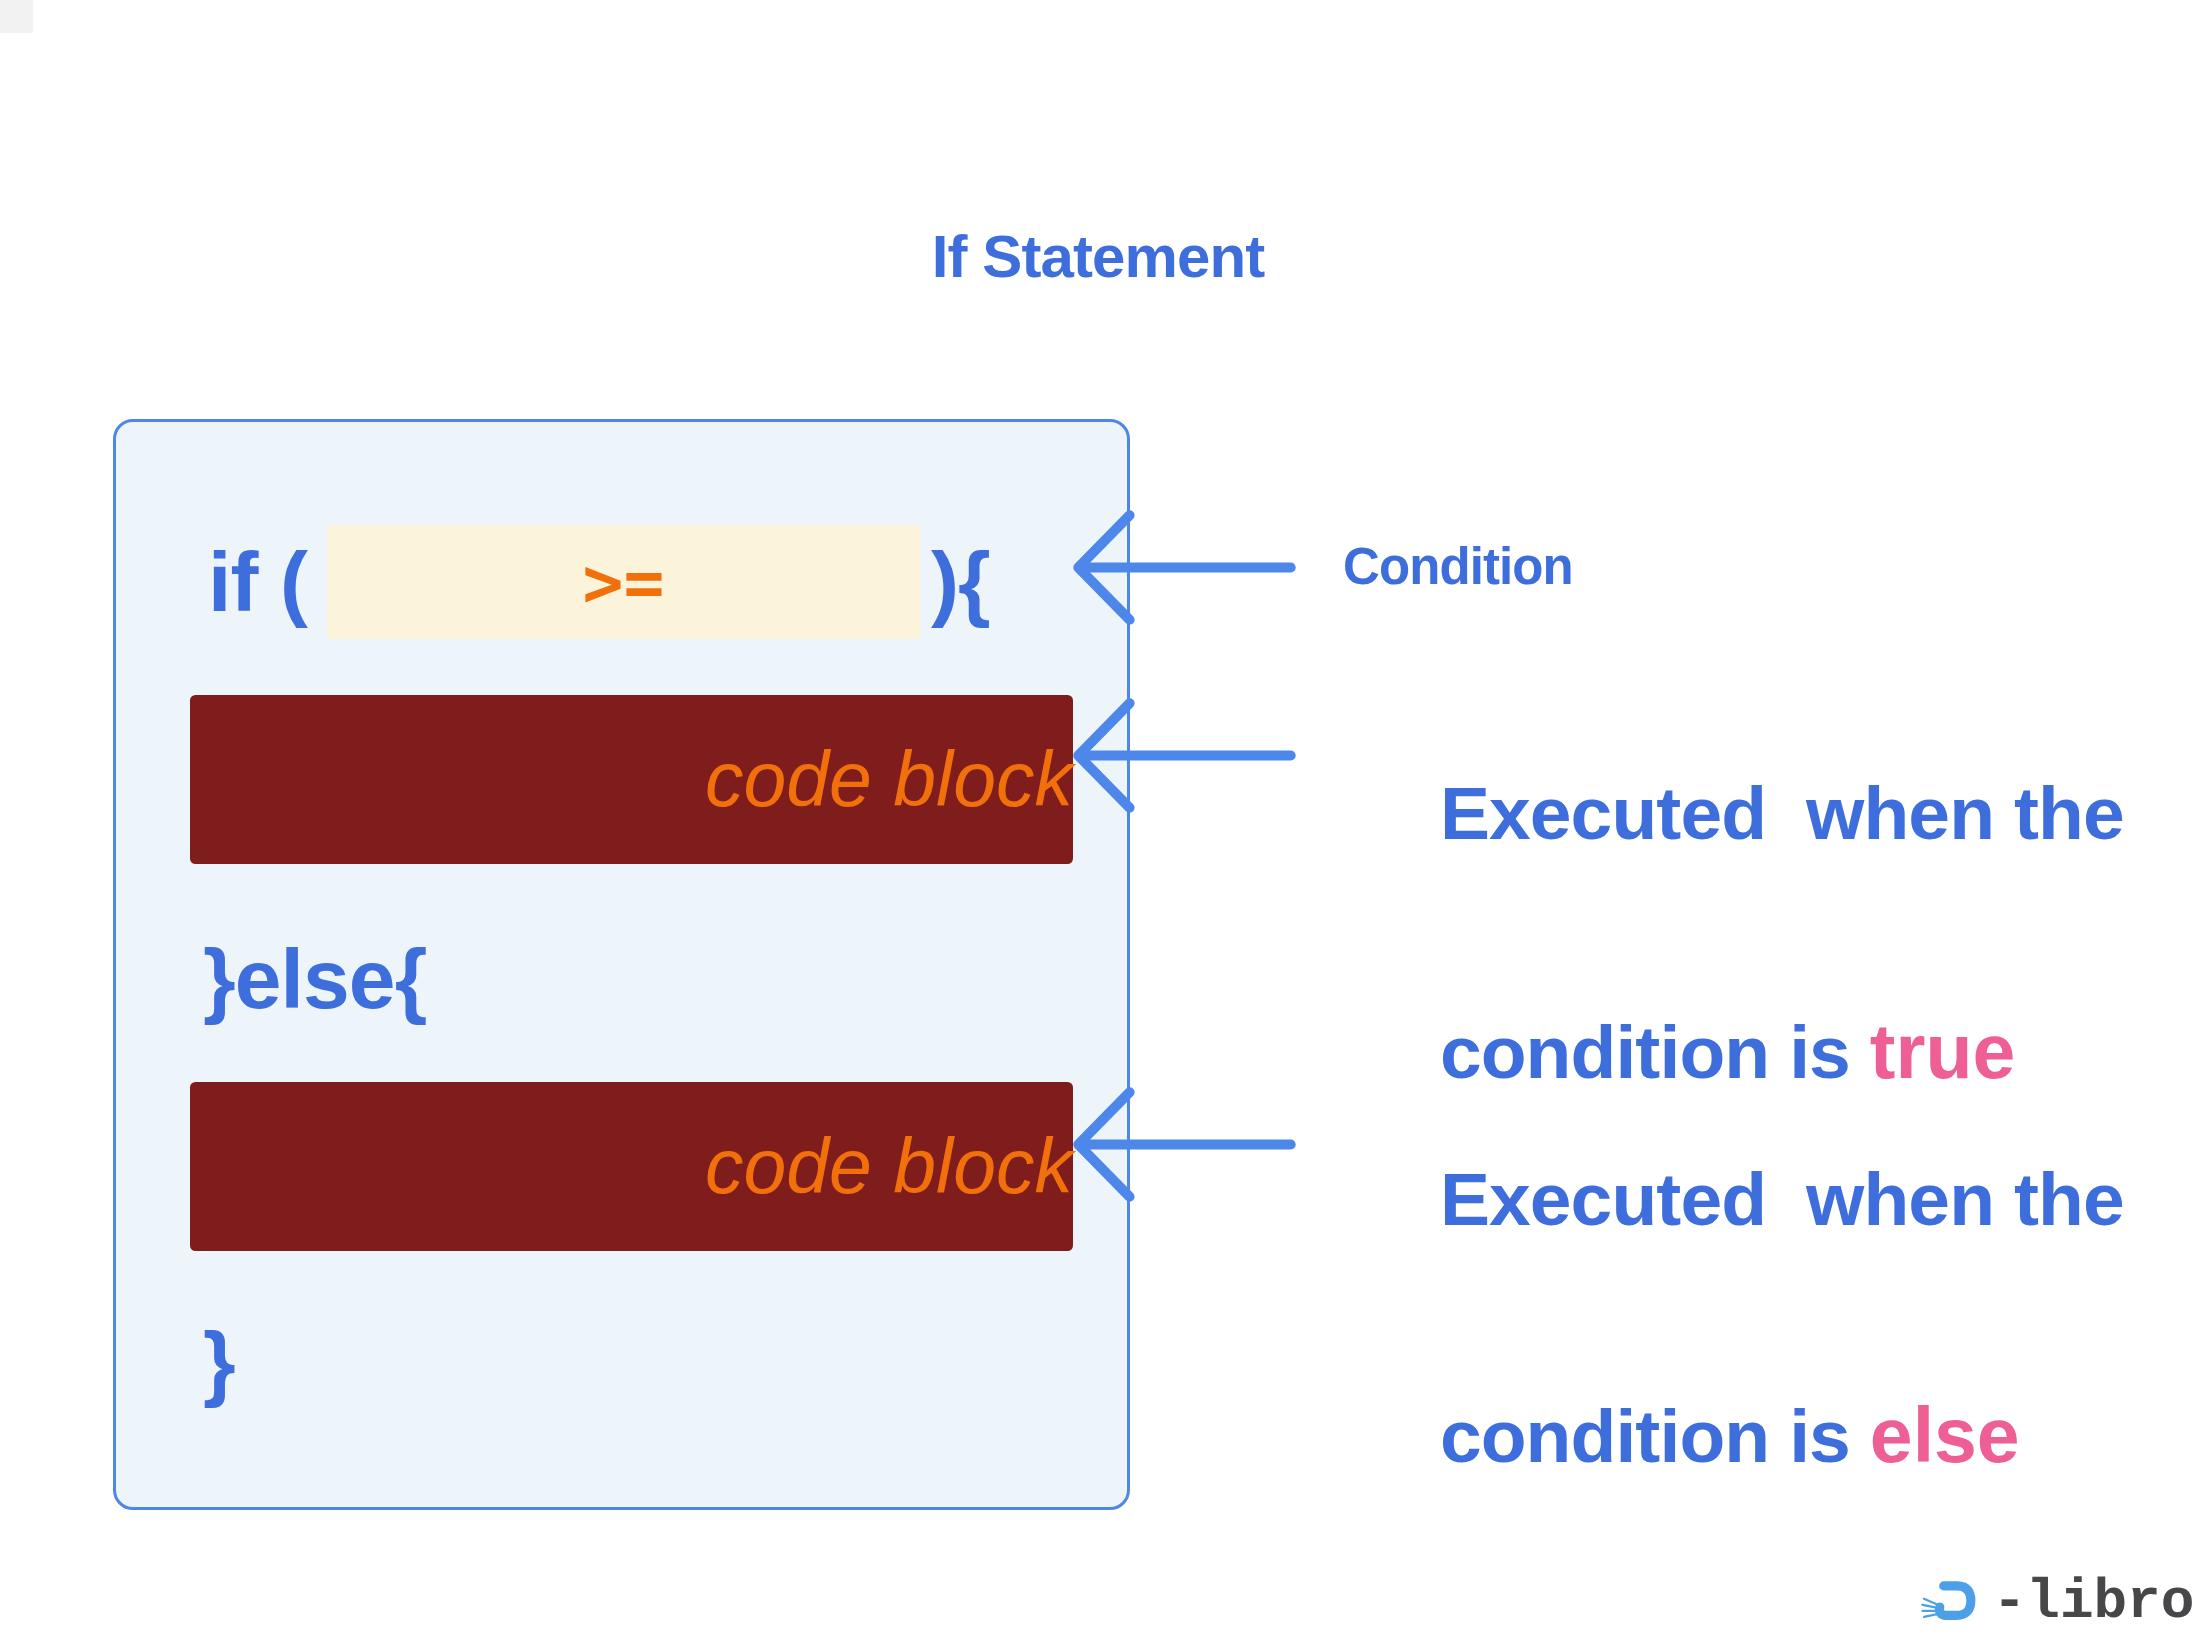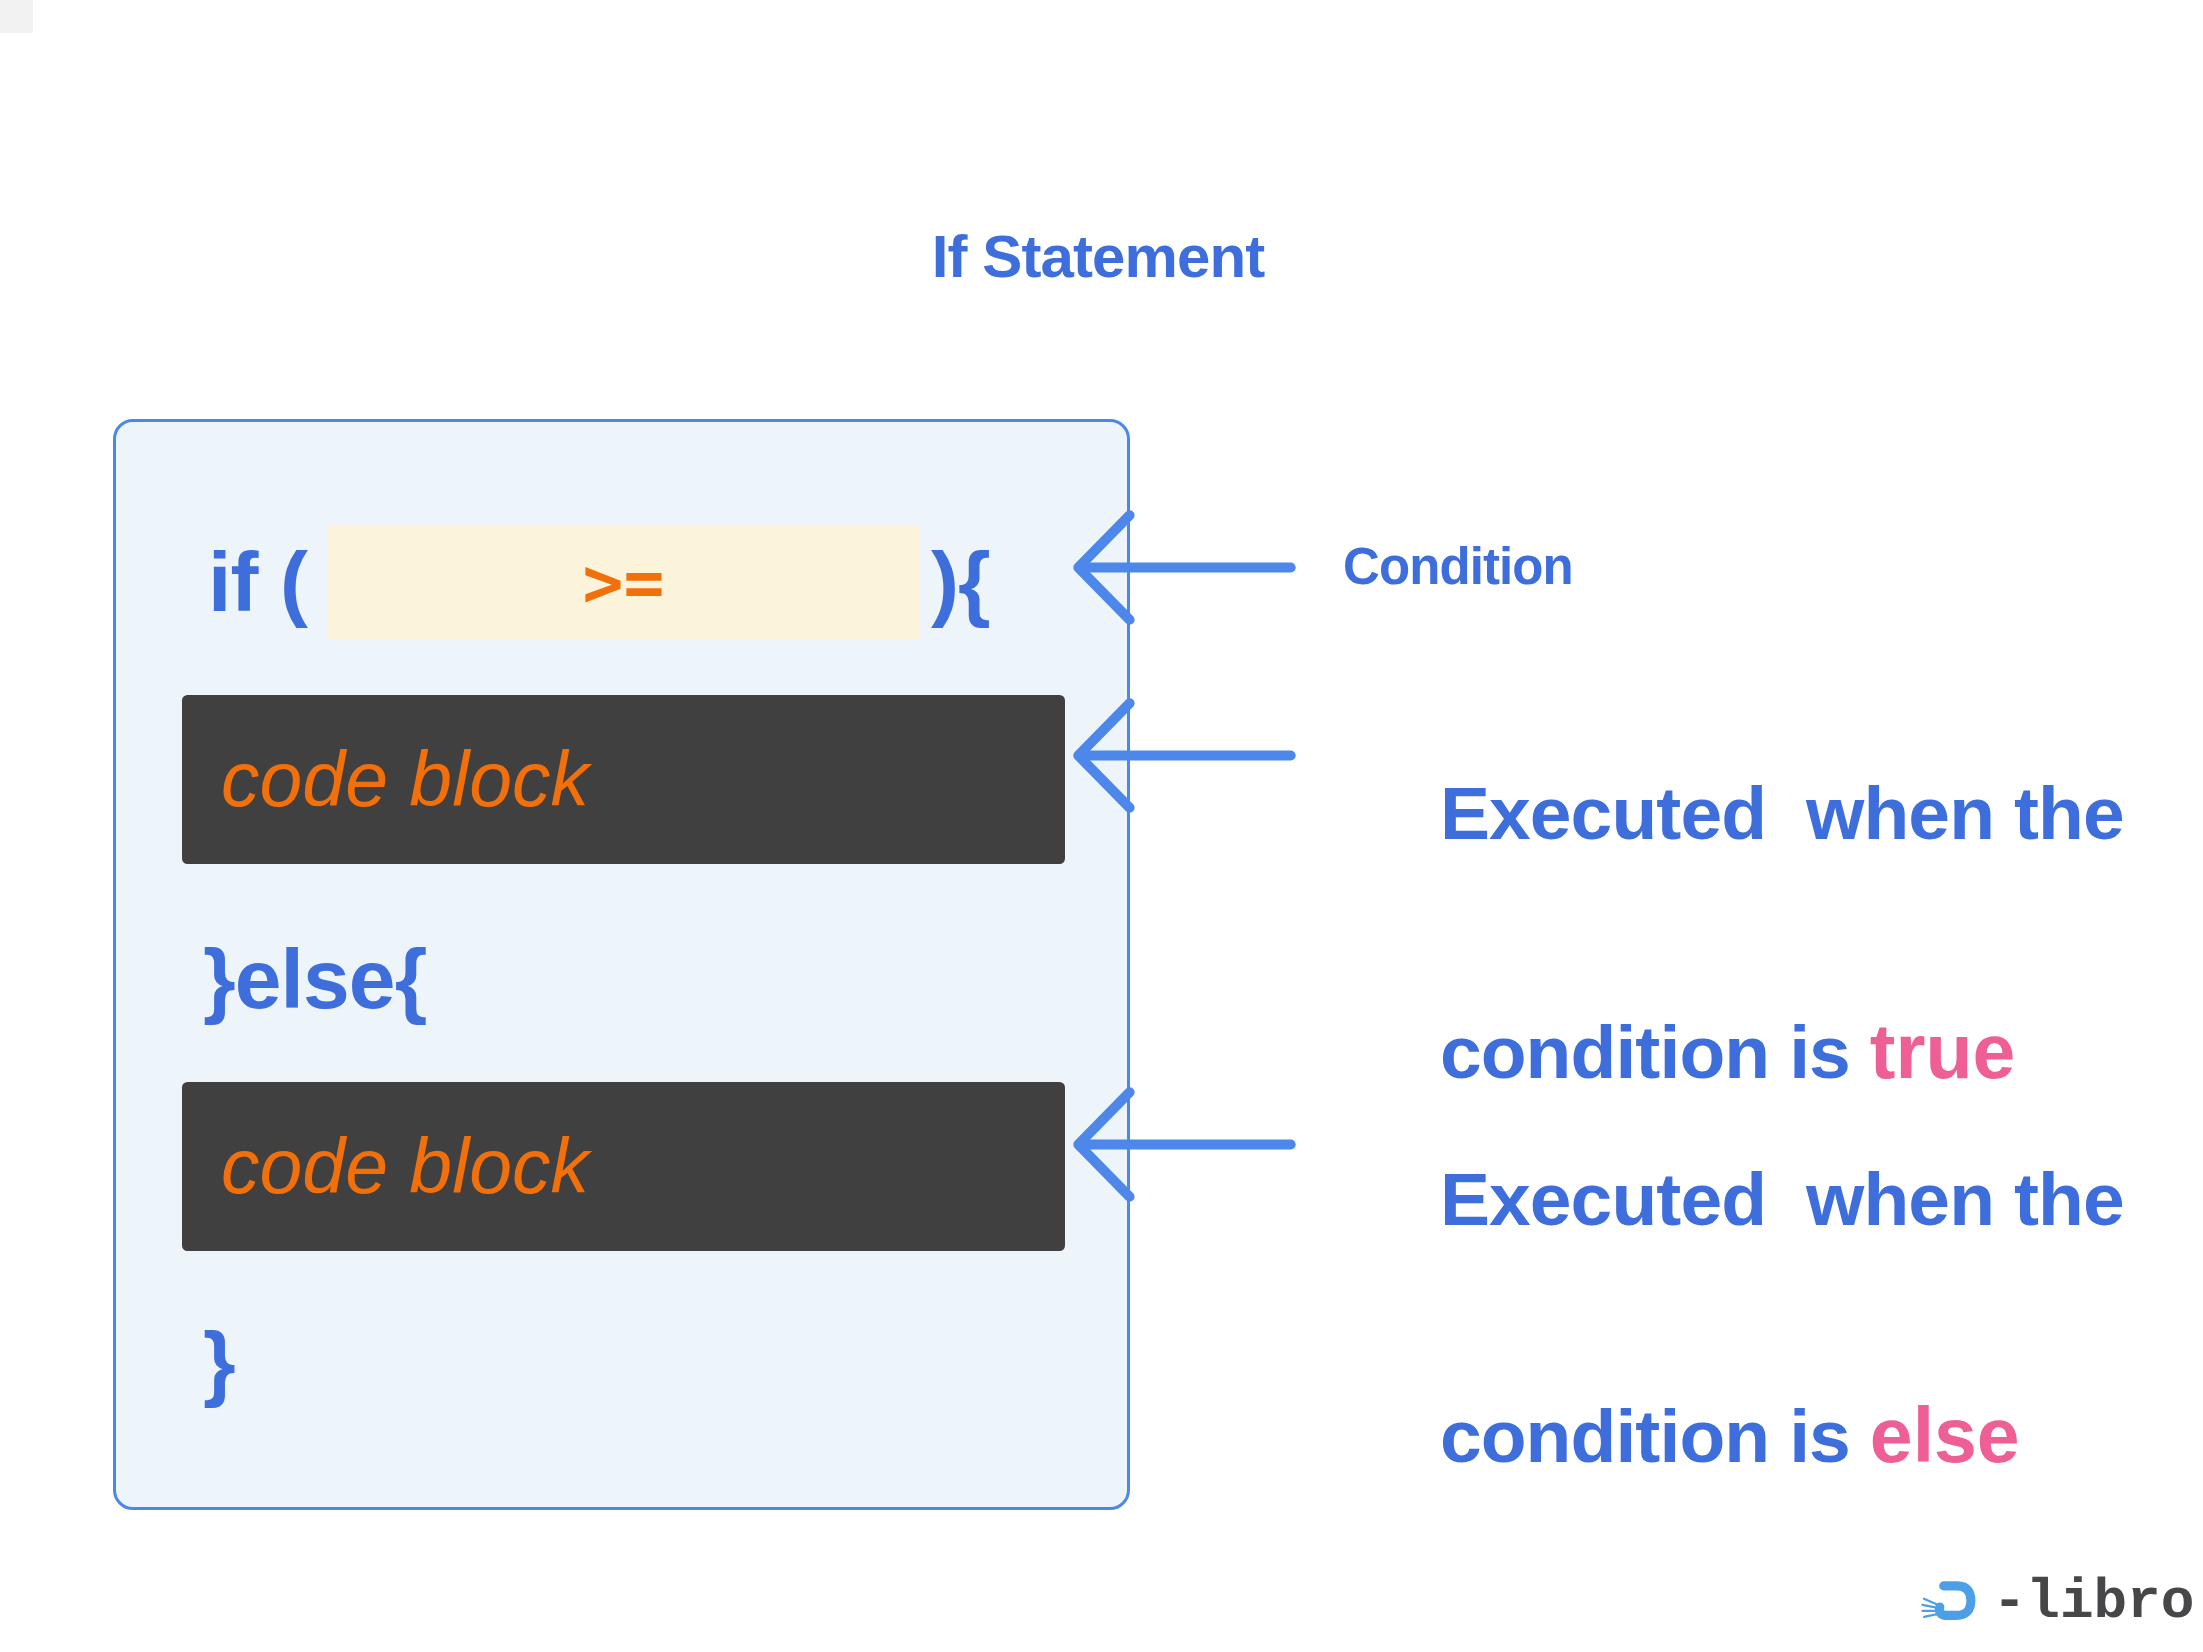--- a/index.html
+++ b/index.html
@@ -75,27 +75,28 @@
   .op-text {
     font-family: "DejaVu Sans Mono", monospace;
     font-size: 68px;
     font-weight: bold;
     color: #f1700c;
     letter-spacing: 0;
   }
 
   .hl-band {
     position: absolute;
-    left: 66px;
+    left: 74px;
     width: 883px;
     height: 169px;
-    background: #404040;
+    background: #7f1d1d;
     border-radius: 5.5px;
     display: flex;
     align-items: center;
+    justify-content: flex-end;
   }
   .band-1 { top: 273px; }
   .band-2 { top: 660px; }
   .code-italic {
     font-style: italic;
     font-size: 77px;
     color: #f1700c;
     padding-left: 39px;
     letter-spacing: 0px;
   }

